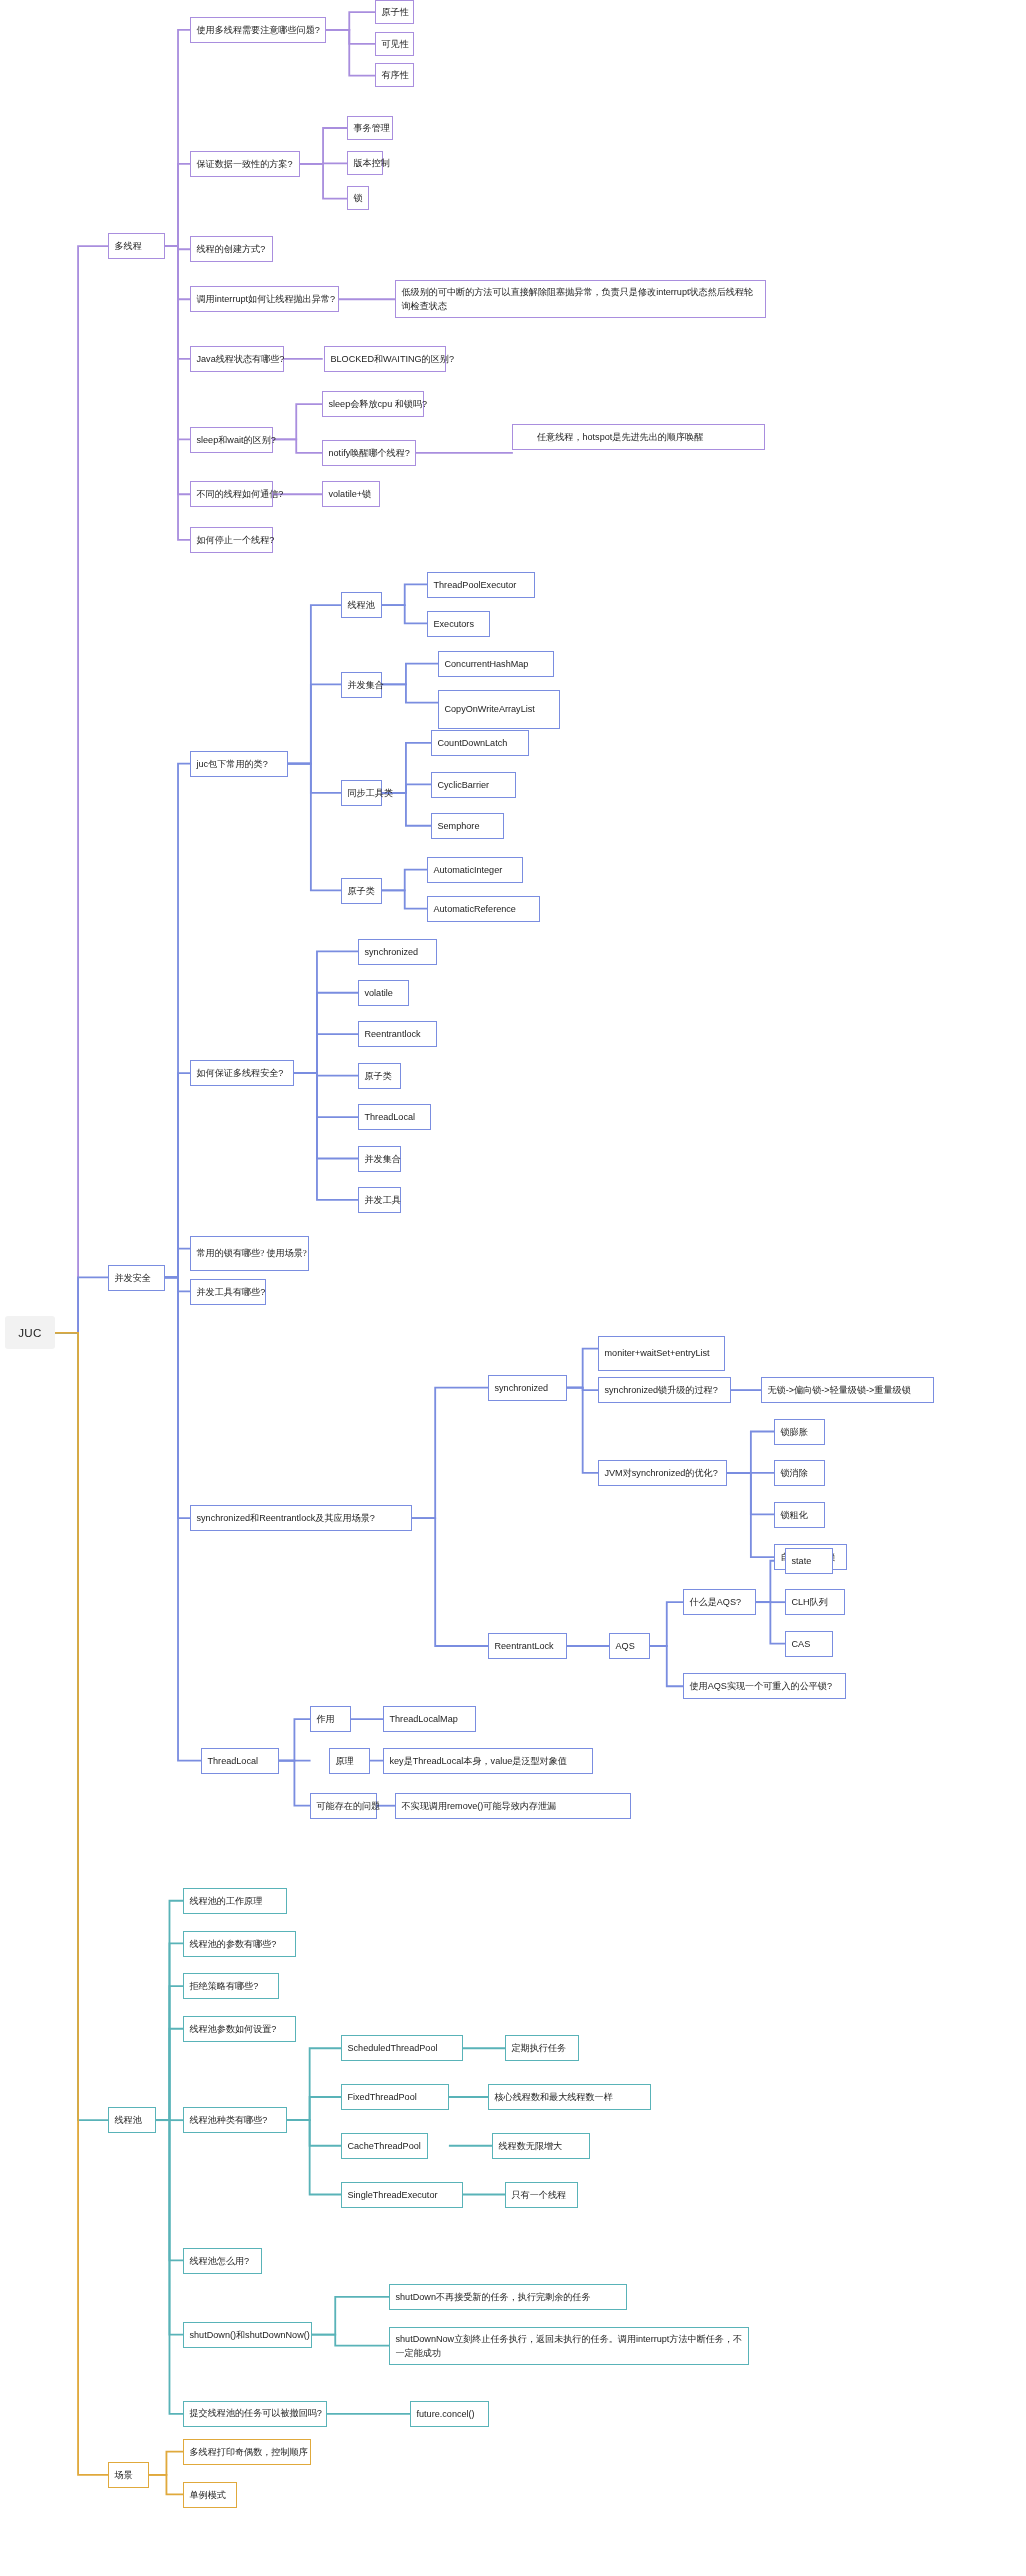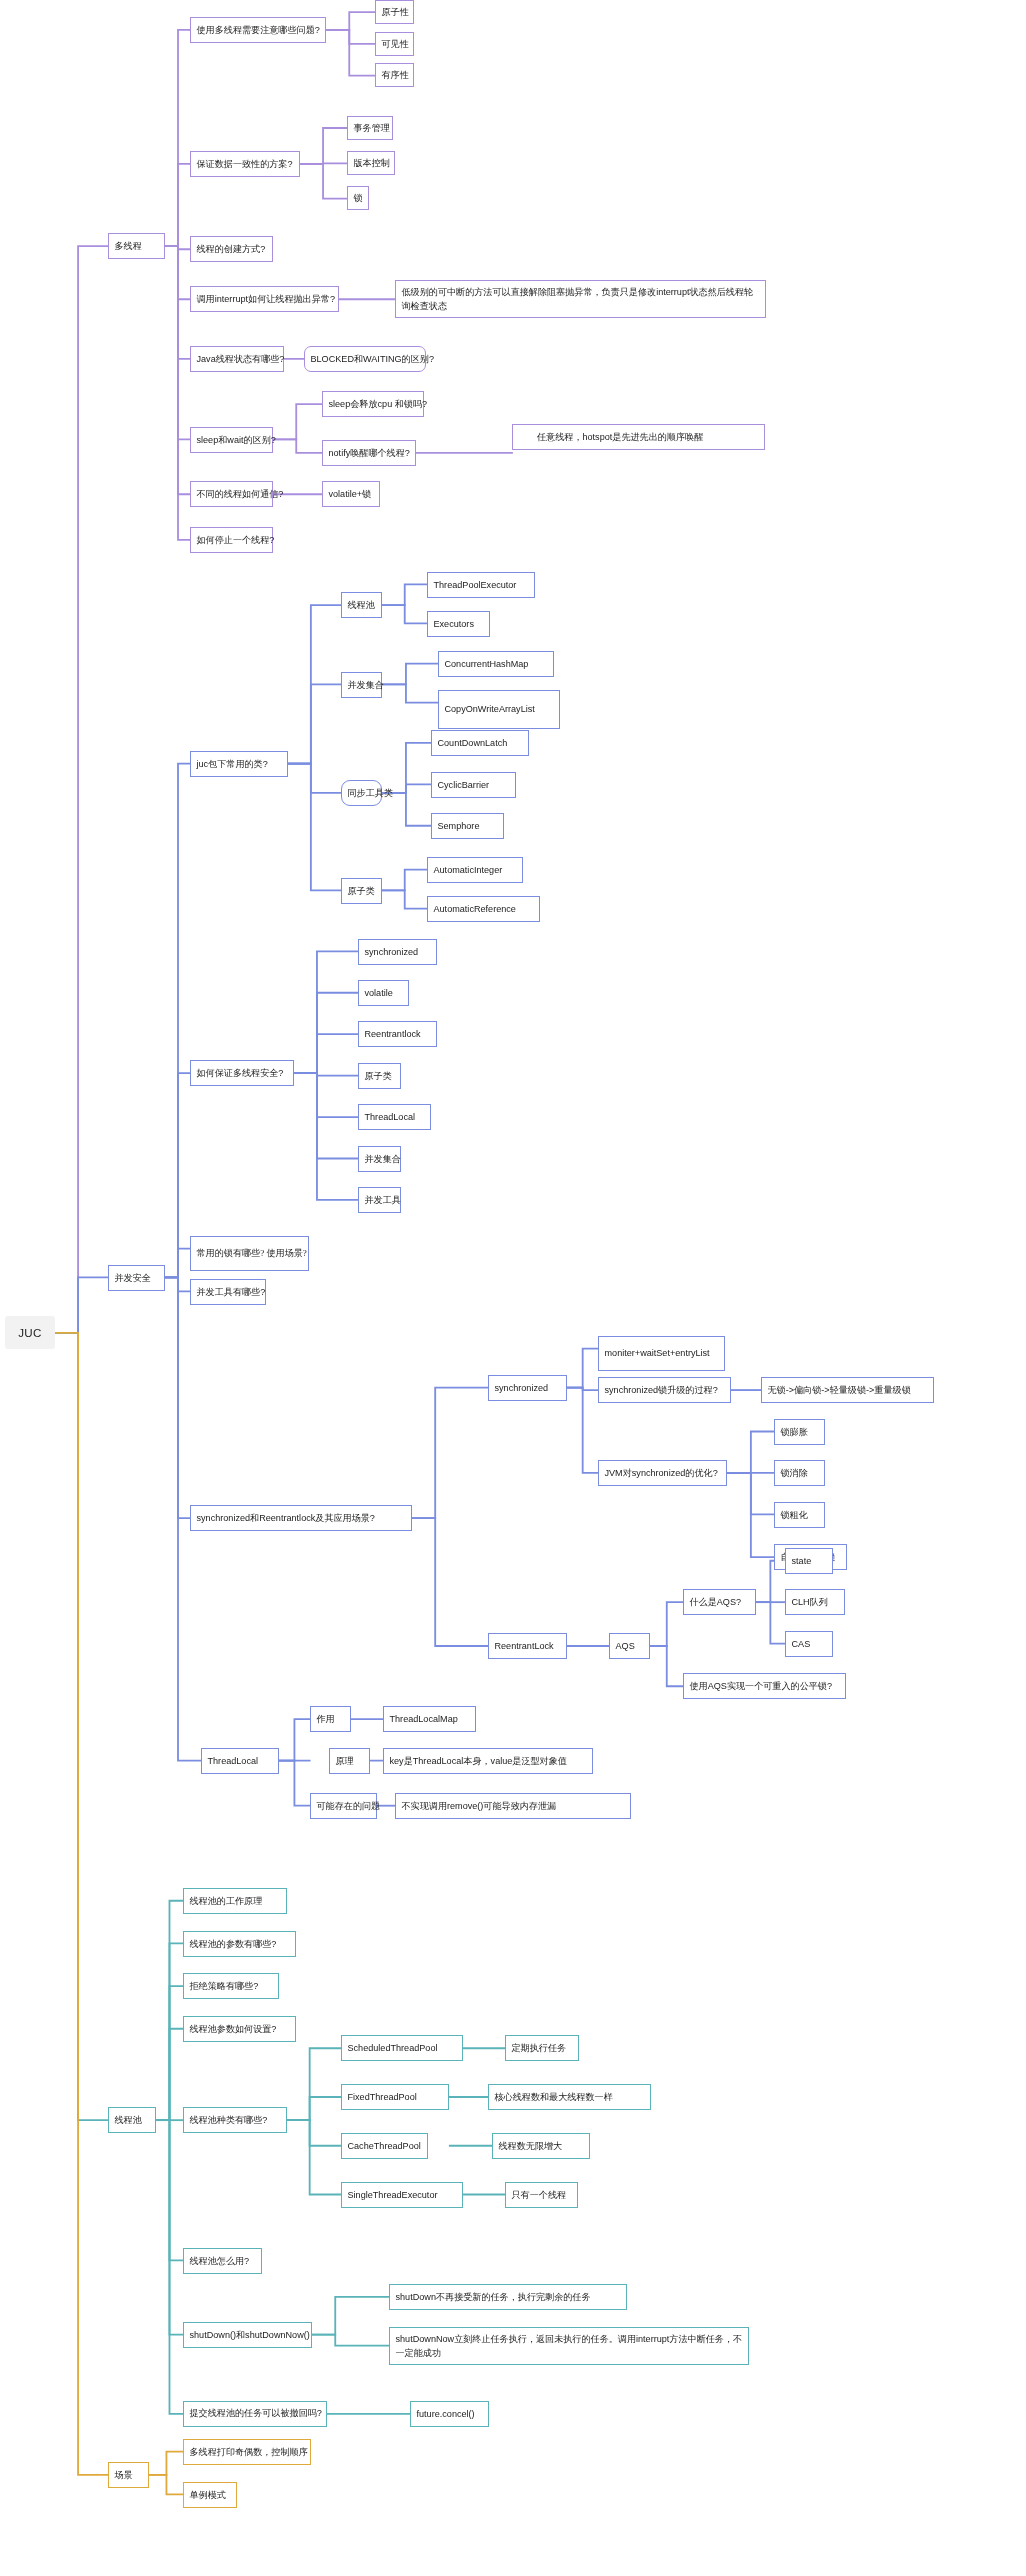--- a/index.html
+++ b/index.html
@@ -143,43 +143,43 @@
     </svg>
   <div id="node-layer">
       <div class="root" style="left: 4.9px; top: 1316px; width: 50px; height: 33px;">JUC</div>
       <div class="node c-purple" style="left: 108px; top: 233px; width: 57px; height: 25.6px;">多线程</div>
       <div class="node c-purple" style="left: 190px; top: 17px; width: 136px; height: 25.6px;">使用多线程需要注意哪些问题?</div>
       <div class="node c-purple" style="left: 375px; top: 0px; width: 39px; height: 24.4px;">原子性</div>
       <div class="node c-purple" style="left: 375px; top: 32px; width: 39px; height: 24.4px;">可见性</div>
       <div class="node c-purple" style="left: 375px; top: 63px; width: 39px; height: 24.4px;">有序性</div>
       <div class="node c-purple" style="left: 190px; top: 151px; width: 110px; height: 25.6px;">保证数据一致性的方案?</div>
       <div class="node c-purple" style="left: 347px; top: 116px; width: 46px; height: 24.4px;">事务管理</div>
-      <div class="node c-purple" style="left: 347px; top: 151px; width: 48px; height: 24.4px;">版本控制</div>
+      <div class="node c-purple" style="left: 347px; top: 151px; width: 36px; height: 24.4px;">版本控制</div>
       <div class="node c-purple" style="left: 347px; top: 186px; width: 22px; height: 24.4px;">锁</div>
       <div class="node c-purple" style="left: 190px; top: 236px; width: 83px; height: 25.6px;">线程的创建方式?</div>
       <div class="node c-purple" style="left: 190px; top: 286px; width: 149px; height: 25.6px;">调用interrupt如何让线程抛出异常?</div>
       <div class="node c-purple wrap" style="left: 395px; top: 280px; width: 371px; height: 38px;">低级别的可中断的方法可以直接解除阻塞抛异常，负责只是修改interrupt状态然后线程轮询检查状态</div>
       <div class="node c-purple" style="left: 190px; top: 346px; width: 94px; height: 25.6px;">Java线程状态有哪些?</div>
-      <div class="node c-purple" style="left: 304px; top: 346px; width: 122px; height: 25.6px; border-radius: 7px;">BLOCKED和WAITING的区别?</div>
+      <div class="node c-purple" style="left: 324px; top: 346px; width: 122px; height: 25.6px;">BLOCKED和WAITING的区别?</div>
       <div class="node c-purple" style="left: 190px; top: 427px; width: 83px; height: 25.6px;">sleep和wait的区别?</div>
       <div class="node c-purple" style="left: 322px; top: 391px; width: 102px; height: 25.6px;">sleep会释放cpu 和锁吗?</div>
       <div class="node c-purple" style="left: 322px; top: 440px; width: 94px; height: 25.6px;">notify唤醒哪个线程?</div>
       <div class="node c-purple" style="left: 512px; top: 424px; width: 253px; height: 25.6px; padding-left: 24px;">任意线程，hotspot是先进先出的顺序唤醒</div>
       <div class="node c-purple" style="left: 190px; top: 481px; width: 83px; height: 25.6px;">不同的线程如何通信?</div>
       <div class="node c-purple" style="left: 322px; top: 481px; width: 58px; height: 25.6px;">volatile+锁</div>
       <div class="node c-purple" style="left: 190px; top: 527px; width: 83px; height: 25.6px;">如何停止一个线程?</div>
       <div class="node c-blue" style="left: 108px; top: 1265px; width: 57px; height: 25.6px;">并发安全</div>
       <div class="node c-blue" style="left: 190px; top: 751px; width: 98px; height: 25.6px;">juc包下常用的类?</div>
       <div class="node c-blue" style="left: 341px; top: 592px; width: 41px; height: 25.6px;">线程池</div>
       <div class="node c-blue" style="left: 427px; top: 572px; width: 108px; height: 25.6px;">ThreadPoolExecutor</div>
       <div class="node c-blue" style="left: 427px; top: 611px; width: 63px; height: 25.6px;">Executors</div>
       <div class="node c-blue" style="left: 341px; top: 672px; width: 41px; height: 25.6px;">并发集合</div>
       <div class="node c-blue" style="left: 438px; top: 651px; width: 116px; height: 25.6px;">ConcurrentHashMap</div>
       <div class="node c-blue" style="left: 438px; top: 690px; width: 122px; height: 39px;">CopyOnWriteArrayList</div>
-      <div class="node c-blue" style="left: 341px; top: 780px; width: 41px; height: 25.6px; border-radius: 9px;">同步工具类</div>
+      <div class="node c-blue" style="left: 341px; top: 780px; width: 41px; height: 25.6px;">同步工具类</div>
       <div class="node c-blue" style="left: 431px; top: 730px; width: 98px; height: 25.6px;">CountDownLatch</div>
       <div class="node c-blue" style="left: 431px; top: 772px; width: 85px; height: 25.6px;">CyclicBarrier</div>
       <div class="node c-blue" style="left: 431px; top: 813px; width: 73px; height: 25.6px;">Semphore</div>
       <div class="node c-blue" style="left: 341px; top: 878px; width: 41px; height: 25.6px;">原子类</div>
       <div class="node c-blue" style="left: 427px; top: 857px; width: 96px; height: 25.6px;">AutomaticInteger</div>
       <div class="node c-blue" style="left: 427px; top: 896px; width: 113px; height: 25.6px;">AutomaticReference</div>
       <div class="node c-blue" style="left: 190px; top: 1060px; width: 104px; height: 25.6px;">如何保证多线程安全?</div>
       <div class="node c-blue" style="left: 358px; top: 939px; width: 79px; height: 25.6px;">synchronized</div>
       <div class="node c-blue" style="left: 358px; top: 980px; width: 51px; height: 25.6px;">volatile</div>
       <div class="node c-blue" style="left: 358px; top: 1021px; width: 79px; height: 25.6px;">Reentrantlock</div>

